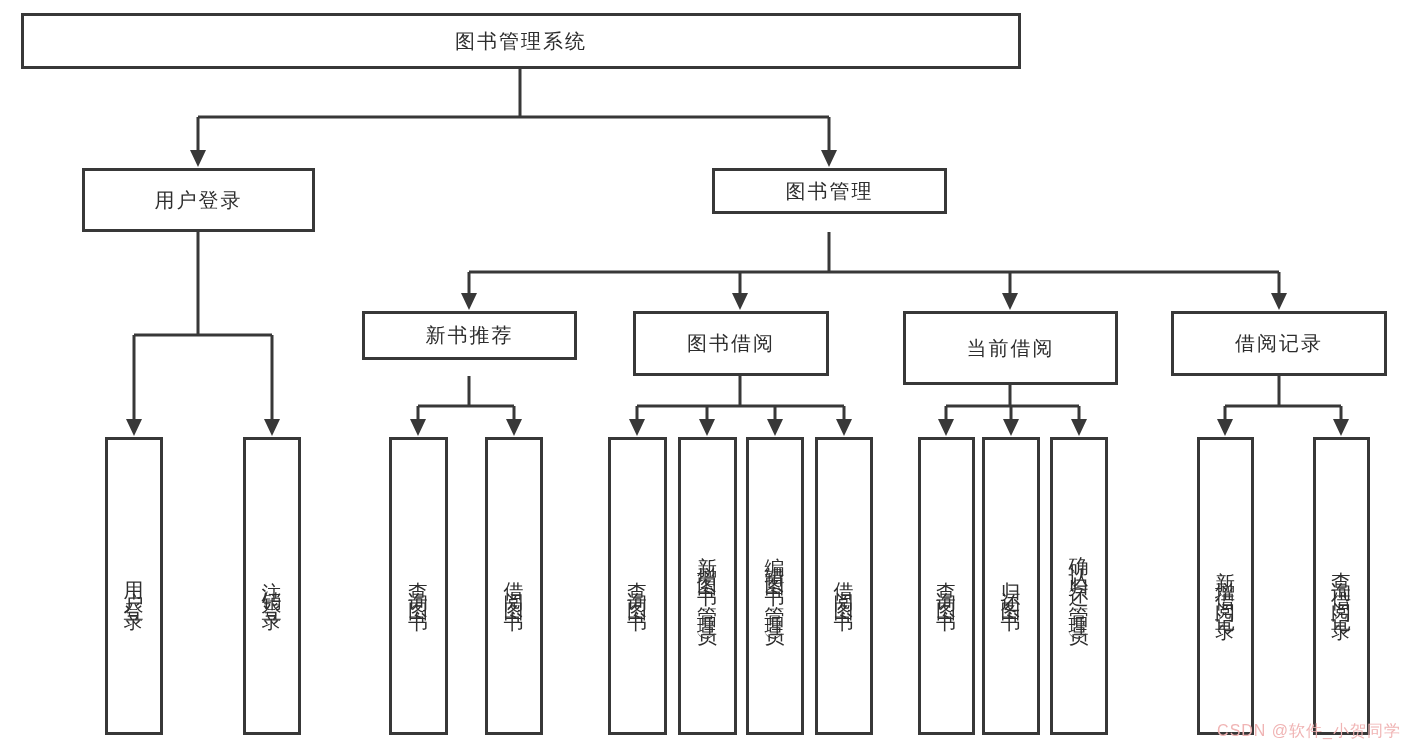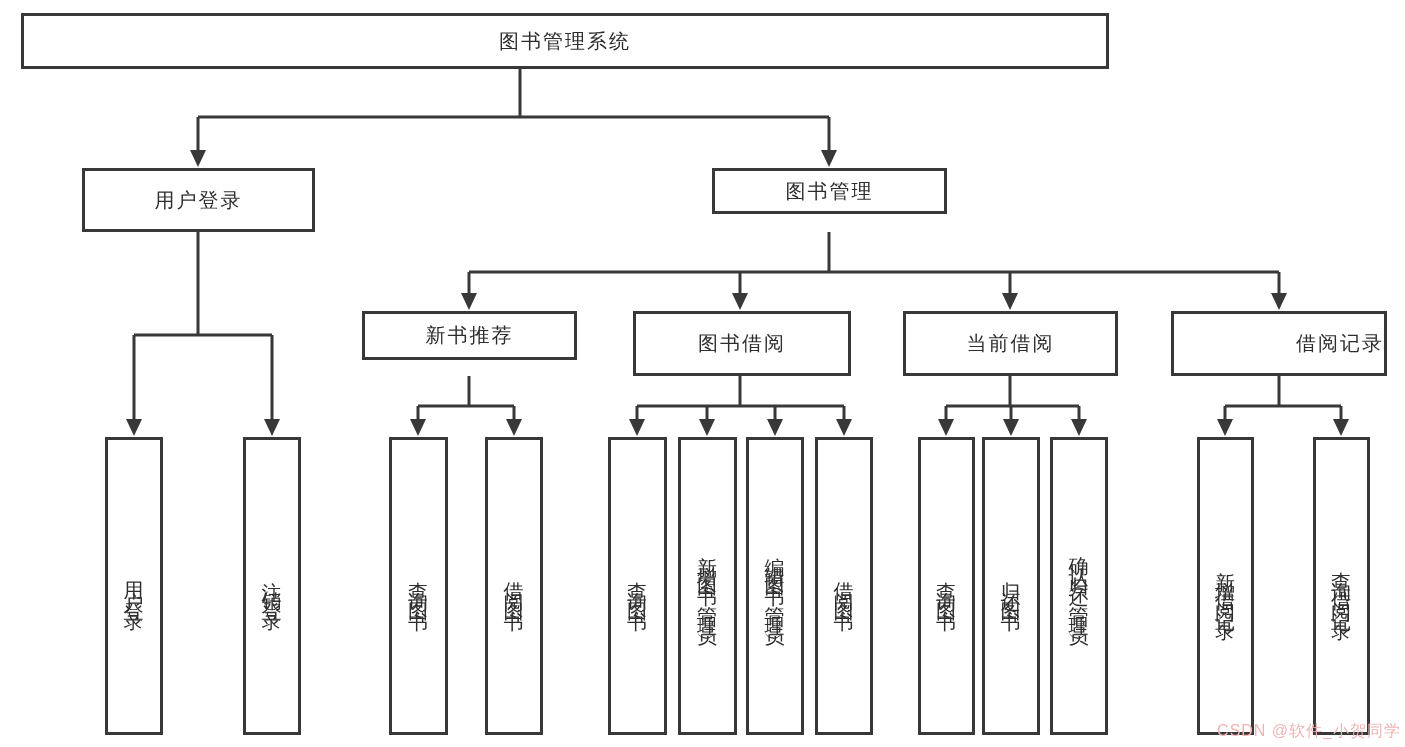--- a/index.html
+++ b/index.html
@@ -69,41 +69,41 @@
              M1002 293 L1018 293 L1010 310 Z M1271 293 L1287 293 L1279 310 Z
              M126 419 L142 419 L134 436 Z M264 419 L280 419 L272 436 Z
              M410 419 L426 419 L418 436 Z M506 419 L522 419 L514 436 Z
              M629 419 L645 419 L637 436 Z M699 419 L715 419 L707 436 Z
              M767 419 L783 419 L775 436 Z M836 419 L852 419 L844 436 Z
              M938 419 L954 419 L946 436 Z M1003 419 L1019 419 L1011 436 Z
              M1071 419 L1087 419 L1079 436 Z M1217 419 L1233 419 L1225 436 Z
              M1333 419 L1349 419 L1341 436 Z"></path>
   </svg>
 
-  <div class="node" style="left:21px;top:13px;width:1088px;height:56px;">
+  <div class="node" style="left:21px;top:13px;width:1000px;height:56px;">
     <span>图书管理系统</span>
   </div>
 
   <div class="node" style="left:82px;top:168px;width:233px;height:64px;">
     <span>用户登录</span>
   </div>
   <div class="node" style="left:712px;top:168px;width:235px;height:46px;">
     <span>图书管理</span>
   </div>
 
   <div class="node" style="left:362px;top:311px;width:215px;height:49px;">
     <span>新书推荐</span>
   </div>
-  <div class="node" style="left:633px;top:311px;width:218px;height:65px;">
+  <div class="node" style="left:633px;top:311px;width:196px;height:65px;">
     <span>图书借阅</span>
   </div>
-  <div class="node" style="left:903px;top:311px;width:215px;height:65px;">
+  <div class="node" style="left:903px;top:311px;width:215px;height:74px;">
     <span>当前借阅</span>
   </div>
-  <div class="node" style="left:1171px;top:311px;width:216px;height:65px;justify-content:flex-end;">
+  <div class="node" style="left:1171px;top:311px;width:216px;height:65px;">
     <span>借阅记录</span>
   </div>
 
   <div class="node vnode" style="left:105px;top:437px;width:58px;height:298px;">
     <span>用户登录</span>
   </div>
   <div class="node vnode" style="left:243px;top:437px;width:58px;height:298px;">
     <span>注销登录</span>
   </div>
 

